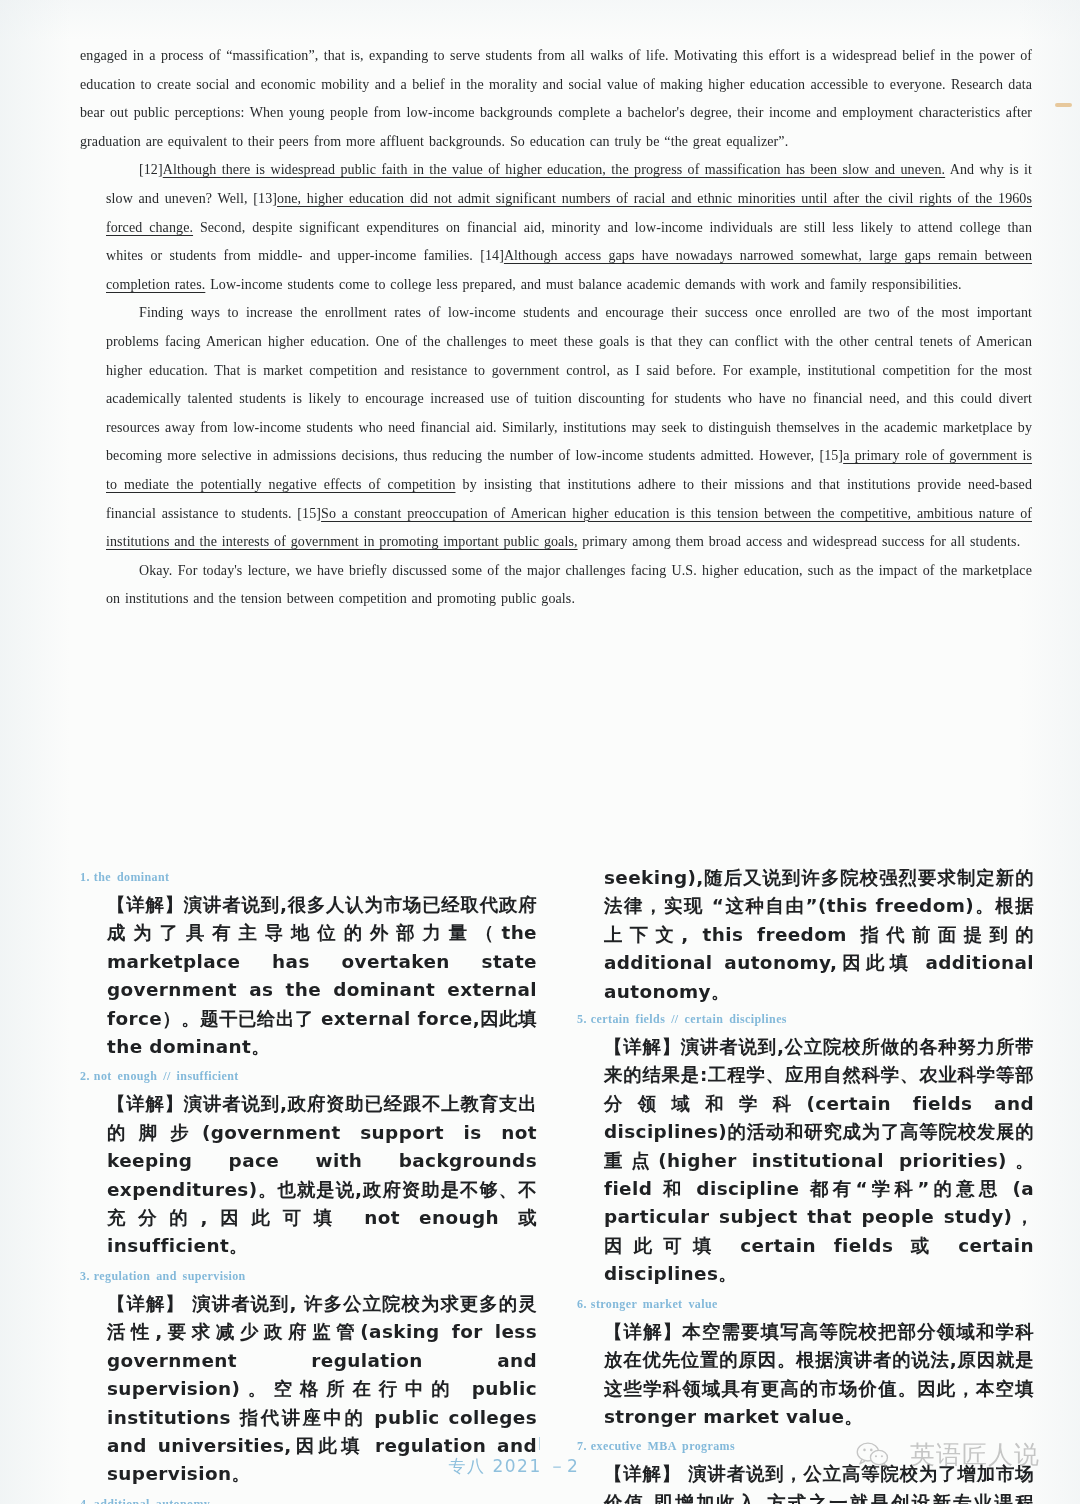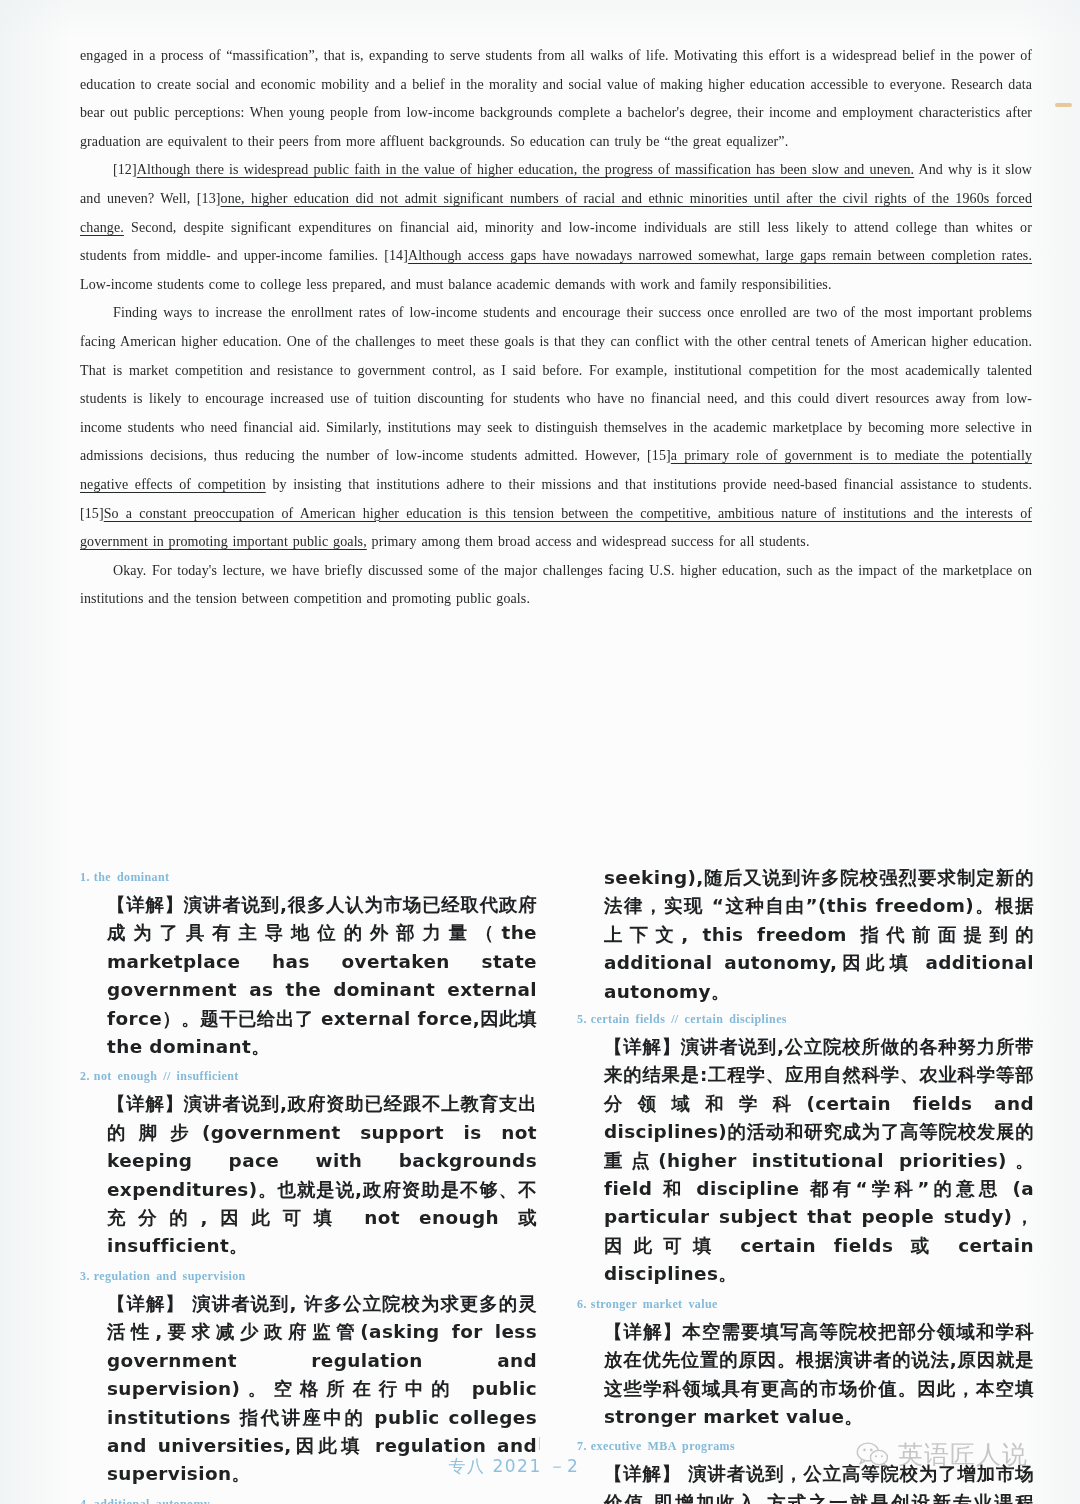--- a/index.html
+++ b/index.html
@@ -47,21 +47,21 @@
   .para {
     margin: 0 0 0px 0;
     font-size: 14px;
     line-height: 28.6px;
     text-align: justify;
     text-align-last: left;
     letter-spacing: .1px;
     word-spacing: 1.2px;
     color: #27292b;
   }
-  .para.indent { text-indent: 33px; }
+  .para.indent { text-indent: 33px; margin-left: 26px; }
   .u { text-decoration: underline; text-underline-offset: 3px; text-decoration-thickness: 1px; }
 
   
   .answers {
     position: absolute;
     left: 80px;
     top: 864px;
     width: 955px;
     display: flex;
     gap: 40px;
@@ -118,21 +118,21 @@
     background: #b9d7e8;
   }
 
   
   .watermark {
     position: absolute;
     left: 856px;
     top: 1438px;
     display: flex;
     align-items: center;
-    gap: 8px;
+    gap: 20px;
     opacity: .55;
     text-align: center;
   }
   .wm-text {
     font-family: "DejaVu Sans", "Liberation Sans", sans-serif;
     font-size: 25px;
     color: #9a9a9a;
     letter-spacing: 1px;
     white-space: nowrap;
   }

